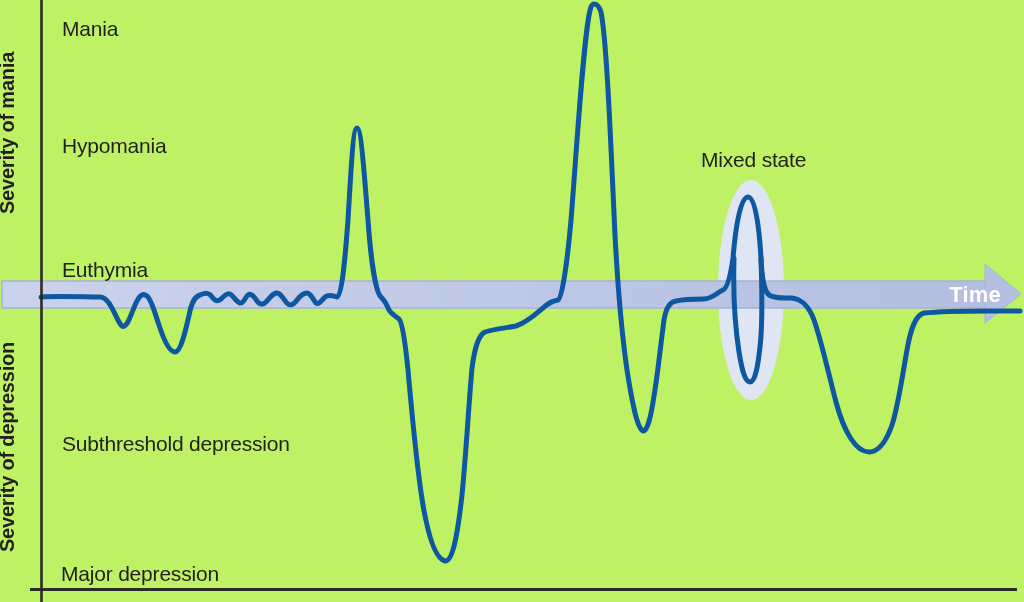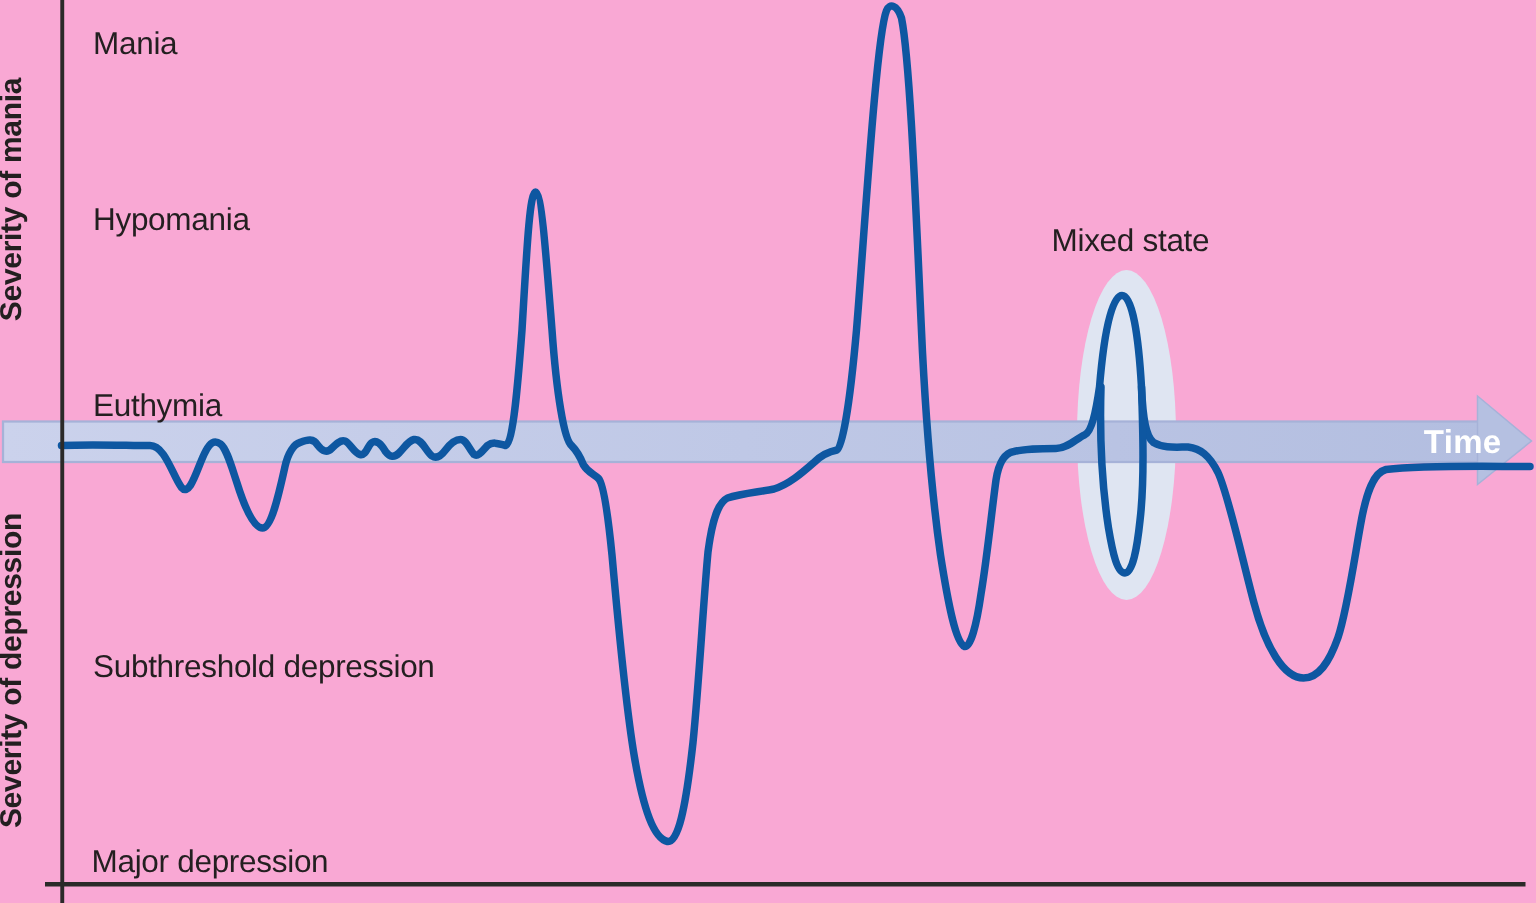--- a/index.html
+++ b/index.html
@@ -1,20 +1,20 @@
 <!DOCTYPE html>
 <html><head>
 <meta charset="utf-8">
 <style>
   html, body { margin: 0; padding: 0; background: #ffffff; }
   .stage {
     position: relative;
     width: 1024px;
     height: 602px;
-    background: #f9a8d4;
+    background: #bef264;
     font-family: "Liberation Sans", sans-serif;
     overflow: hidden;
   }
   svg { display: block; }
   .plot-label {
     font-size: 21px;
     letter-spacing: -0.2px;
   }
   .axis-label {
     font-size: 20px;

